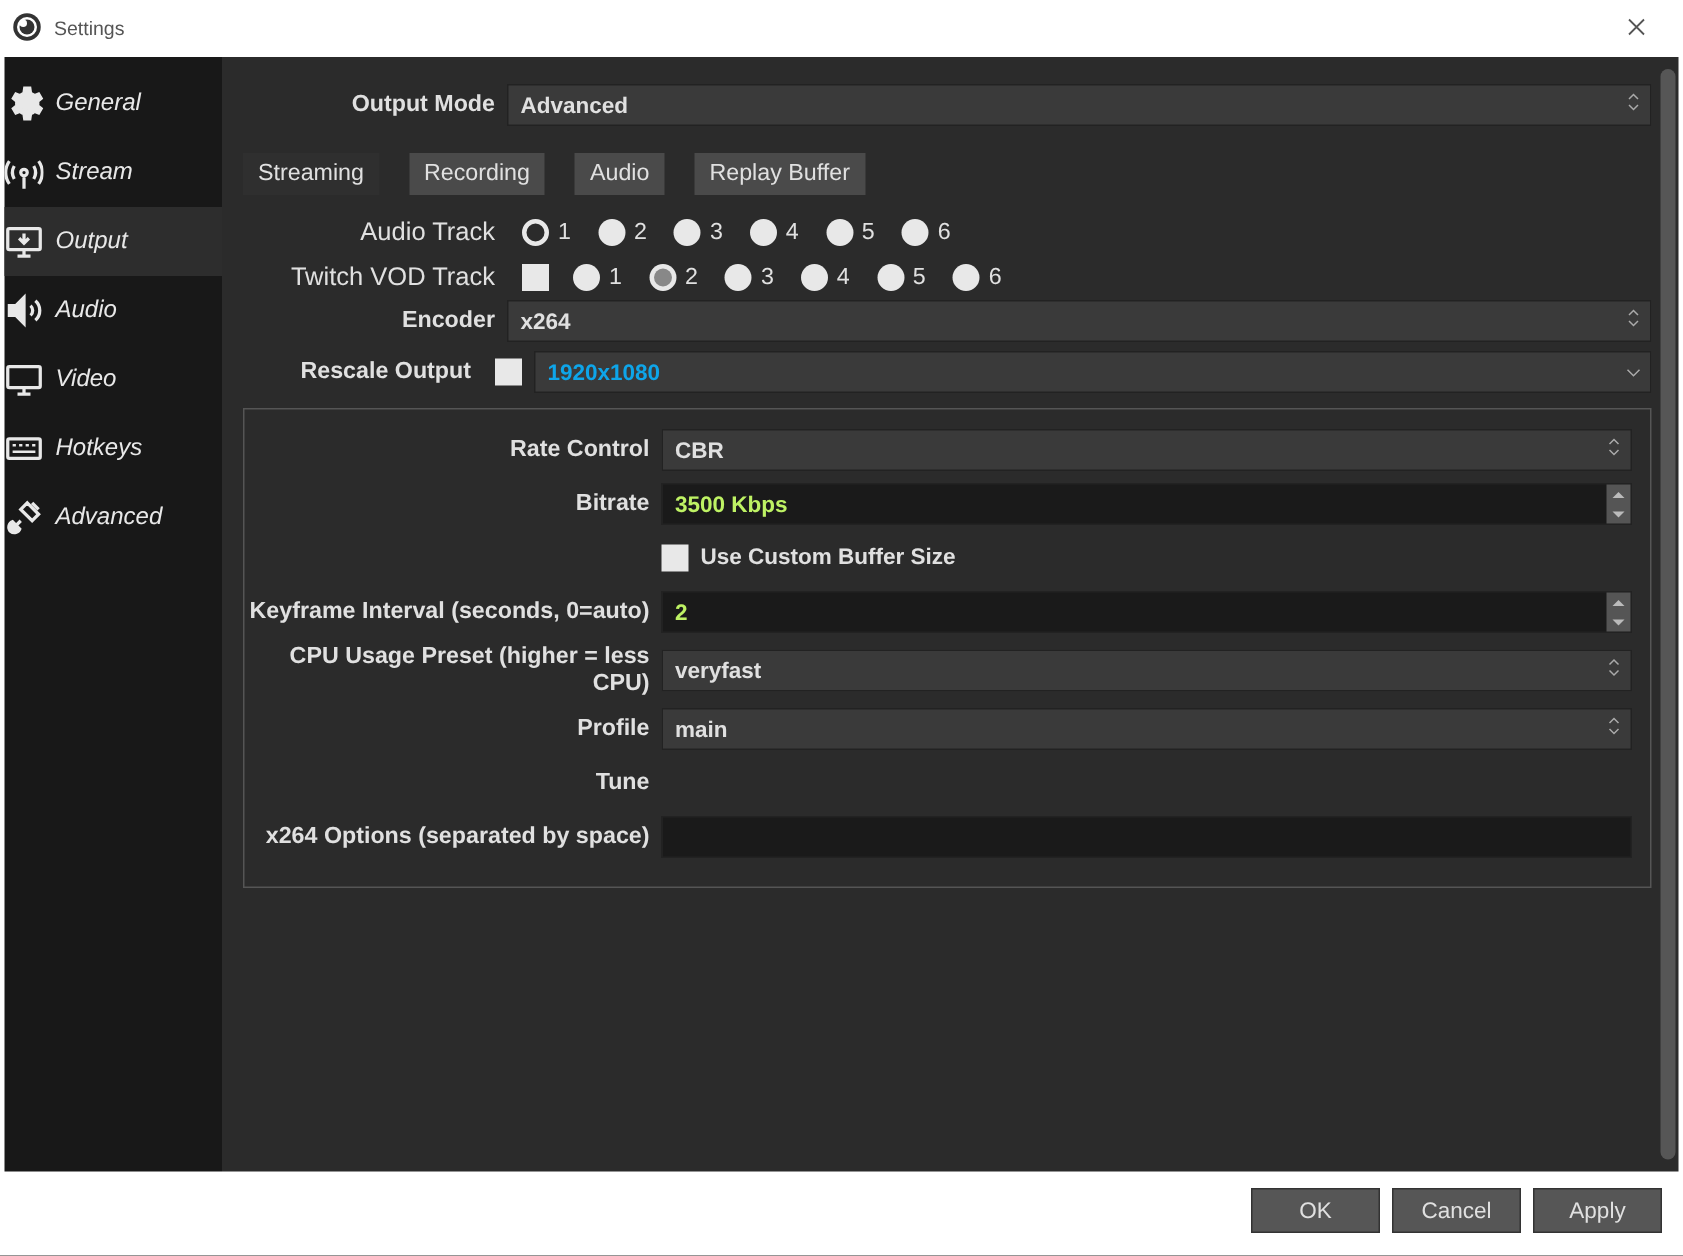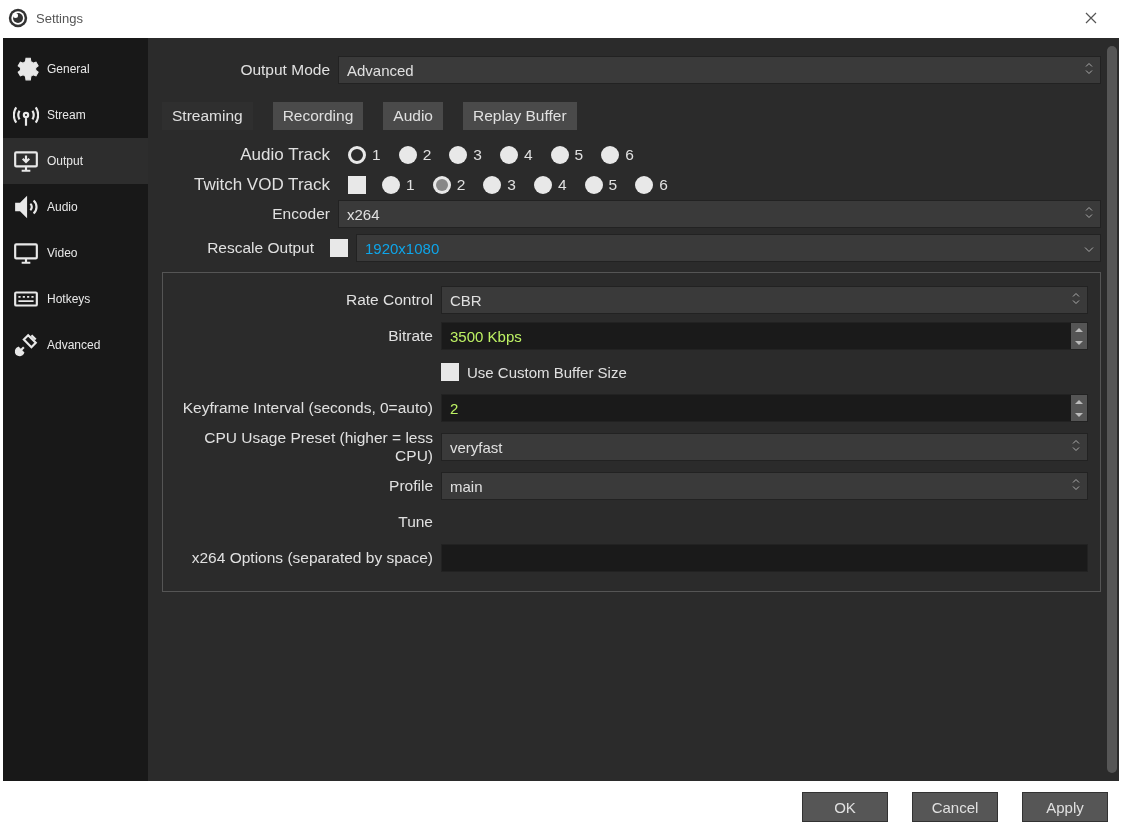--- a/index.html
+++ b/index.html
@@ -3,25 +3,25 @@
 <meta charset="utf-8">
 <style>
 * { box-sizing: border-box; margin: 0; padding: 0; font-family: "Segoe UI", Arial, sans-serif; }
 body { background: #fff; width: 1122px; height: 837px; overflow: hidden; }
 .titlebar { height: 36px; display: flex; align-items: center; padding: 0 8px; background: #fff; }
 .titlebar .logo { width: 20px; height: 20px; margin-right: 8px; }
 .titlebar .title { font-size: 13px; color: #555; }
 .titlebar .close { margin-left: auto; width: 46px; height: 36px; display:flex; align-items:center; justify-content:center; color:#555; }
 .workspace { display:flex; height: 745px; background:#fff; padding: 2px 3px 0 3px; gap:0; }
 .sidebar { width: 145px; background:#181818; padding: 8px 0; }
-.sidebar-item { display:flex; align-items:center; height:46px; color:#e8e8e8; font-size:12px; padding-left:10px; gap:8px; cursor:pointer; }
+.sidebar-item { display:flex; align-items:center; height:46px; color:#e8e8e8; font-size:16px; gap:8px; cursor:pointer;font-style:italic; }
 .sidebar-item.active { background:#2d2d2d; }
 .sidebar-item svg { width:26px; height:26px; fill:#e8e8e8; stroke:#e8e8e8; }
 .main { flex:1; background:#2b2b2b; position:relative; padding:18px 18px 0 14px; color:#e0e0e0; font-size:15px; }
-.row { display:flex; align-items:center; margin-bottom:6px; min-height:28px; }
+.row { display:flex; align-items:center; margin-bottom:6px; min-height:28px;font-weight:bold; }
 .label { text-align:right; padding-right:8px; font-size:15.5px; color:#e0e0e0; }
 .label-top { width:176px; }
 .dropdown { display:flex; align-items:center; flex:1; height:28px; background:#3a3a3a; border:1px solid #222; padding:0 8px; color:#e0e0e0; position:relative; font-size:15px; }
 .spin { width:16px; position:absolute; right:0; top:0; bottom:0; background:#555; display:flex; flex-direction:column; }
 .spin div { flex:1; display:flex; align-items:center; justify-content:center; }
 .spin svg { width:10px; height:6px; fill:#bbb; }
 .combo-caret { position:absolute; right:6px; top:50%; transform:translateY(-50%); }
 .tabs { display:flex; gap:20px; margin-top:18px; margin-bottom:10px; }
 .tab { background:#4a4a4a; color:#e0e0e0; padding:5px 10px; font-size:15.5px; cursor:pointer; }
 .tab.active { background:#2f2f2f; }
@@ -29,23 +29,23 @@
 .radio-lbl { width:176px; text-align:right; padding-right:8px; font-size:17px; }
 .chk { width:18px; height:18px; background:#e8e8e8; margin:0 10px; flex-shrink:0; }
 .radio { width:18px; height:18px; border-radius:50%; background:#e8e8e8; margin:0 6px 0 10px; flex-shrink:0; position:relative; }
 .radio.hollow { background:transparent; border:3px solid #e8e8e8; }
 .radio.sel::after { content:''; position:absolute; inset:3px; border-radius:50%; background:#888; }
 .rnum { font-size:15.5px; margin-right:8px; }
 .panel { margin-top:10px; border:1px solid #555; padding:12px 12px 12px 0; }
 .panel .row { margin-bottom:6px; min-height:30px; }
 .panel .label { width:278px; }
 .input-text { flex:1; height:28px; background:#1a1a1a; border:1px solid #222; padding:0 8px; color:#bef264; font-size:15px; position:relative; display:flex; align-items:center; }
-.chk-inline { display:flex; align-items:center; margin-left:0; }
+.chk-inline { display:flex; margin-left:0; }
 .chk-inline .chk { margin:0 8px 0 0; }
-.footer { height:52px; display:flex; align-items:center; justify-content:flex-end; gap:24px; padding-right:14px; background:#fff; }
+.footer { height:52px; display:flex; align-items:center; justify-content:flex-end; gap:8px; padding-right:14px; background:#fff; }
 .btn { width:86px; height:30px; background:#565656; color:#e0e0e0; border:1px solid #333; display:flex; align-items:center; justify-content:center; font-size:15px; cursor:pointer; }
 .scrollbar { position:absolute; right:2px; top:8px; bottom:8px; width:10px; background:#565656; border-radius:5px; }
 .disabled-text { color:#0ea5e9; }
 </style>
 </head>
 <body>
 
 <div class="titlebar">
   <span class="logo">
     <svg viewBox="0 0 24 24">

